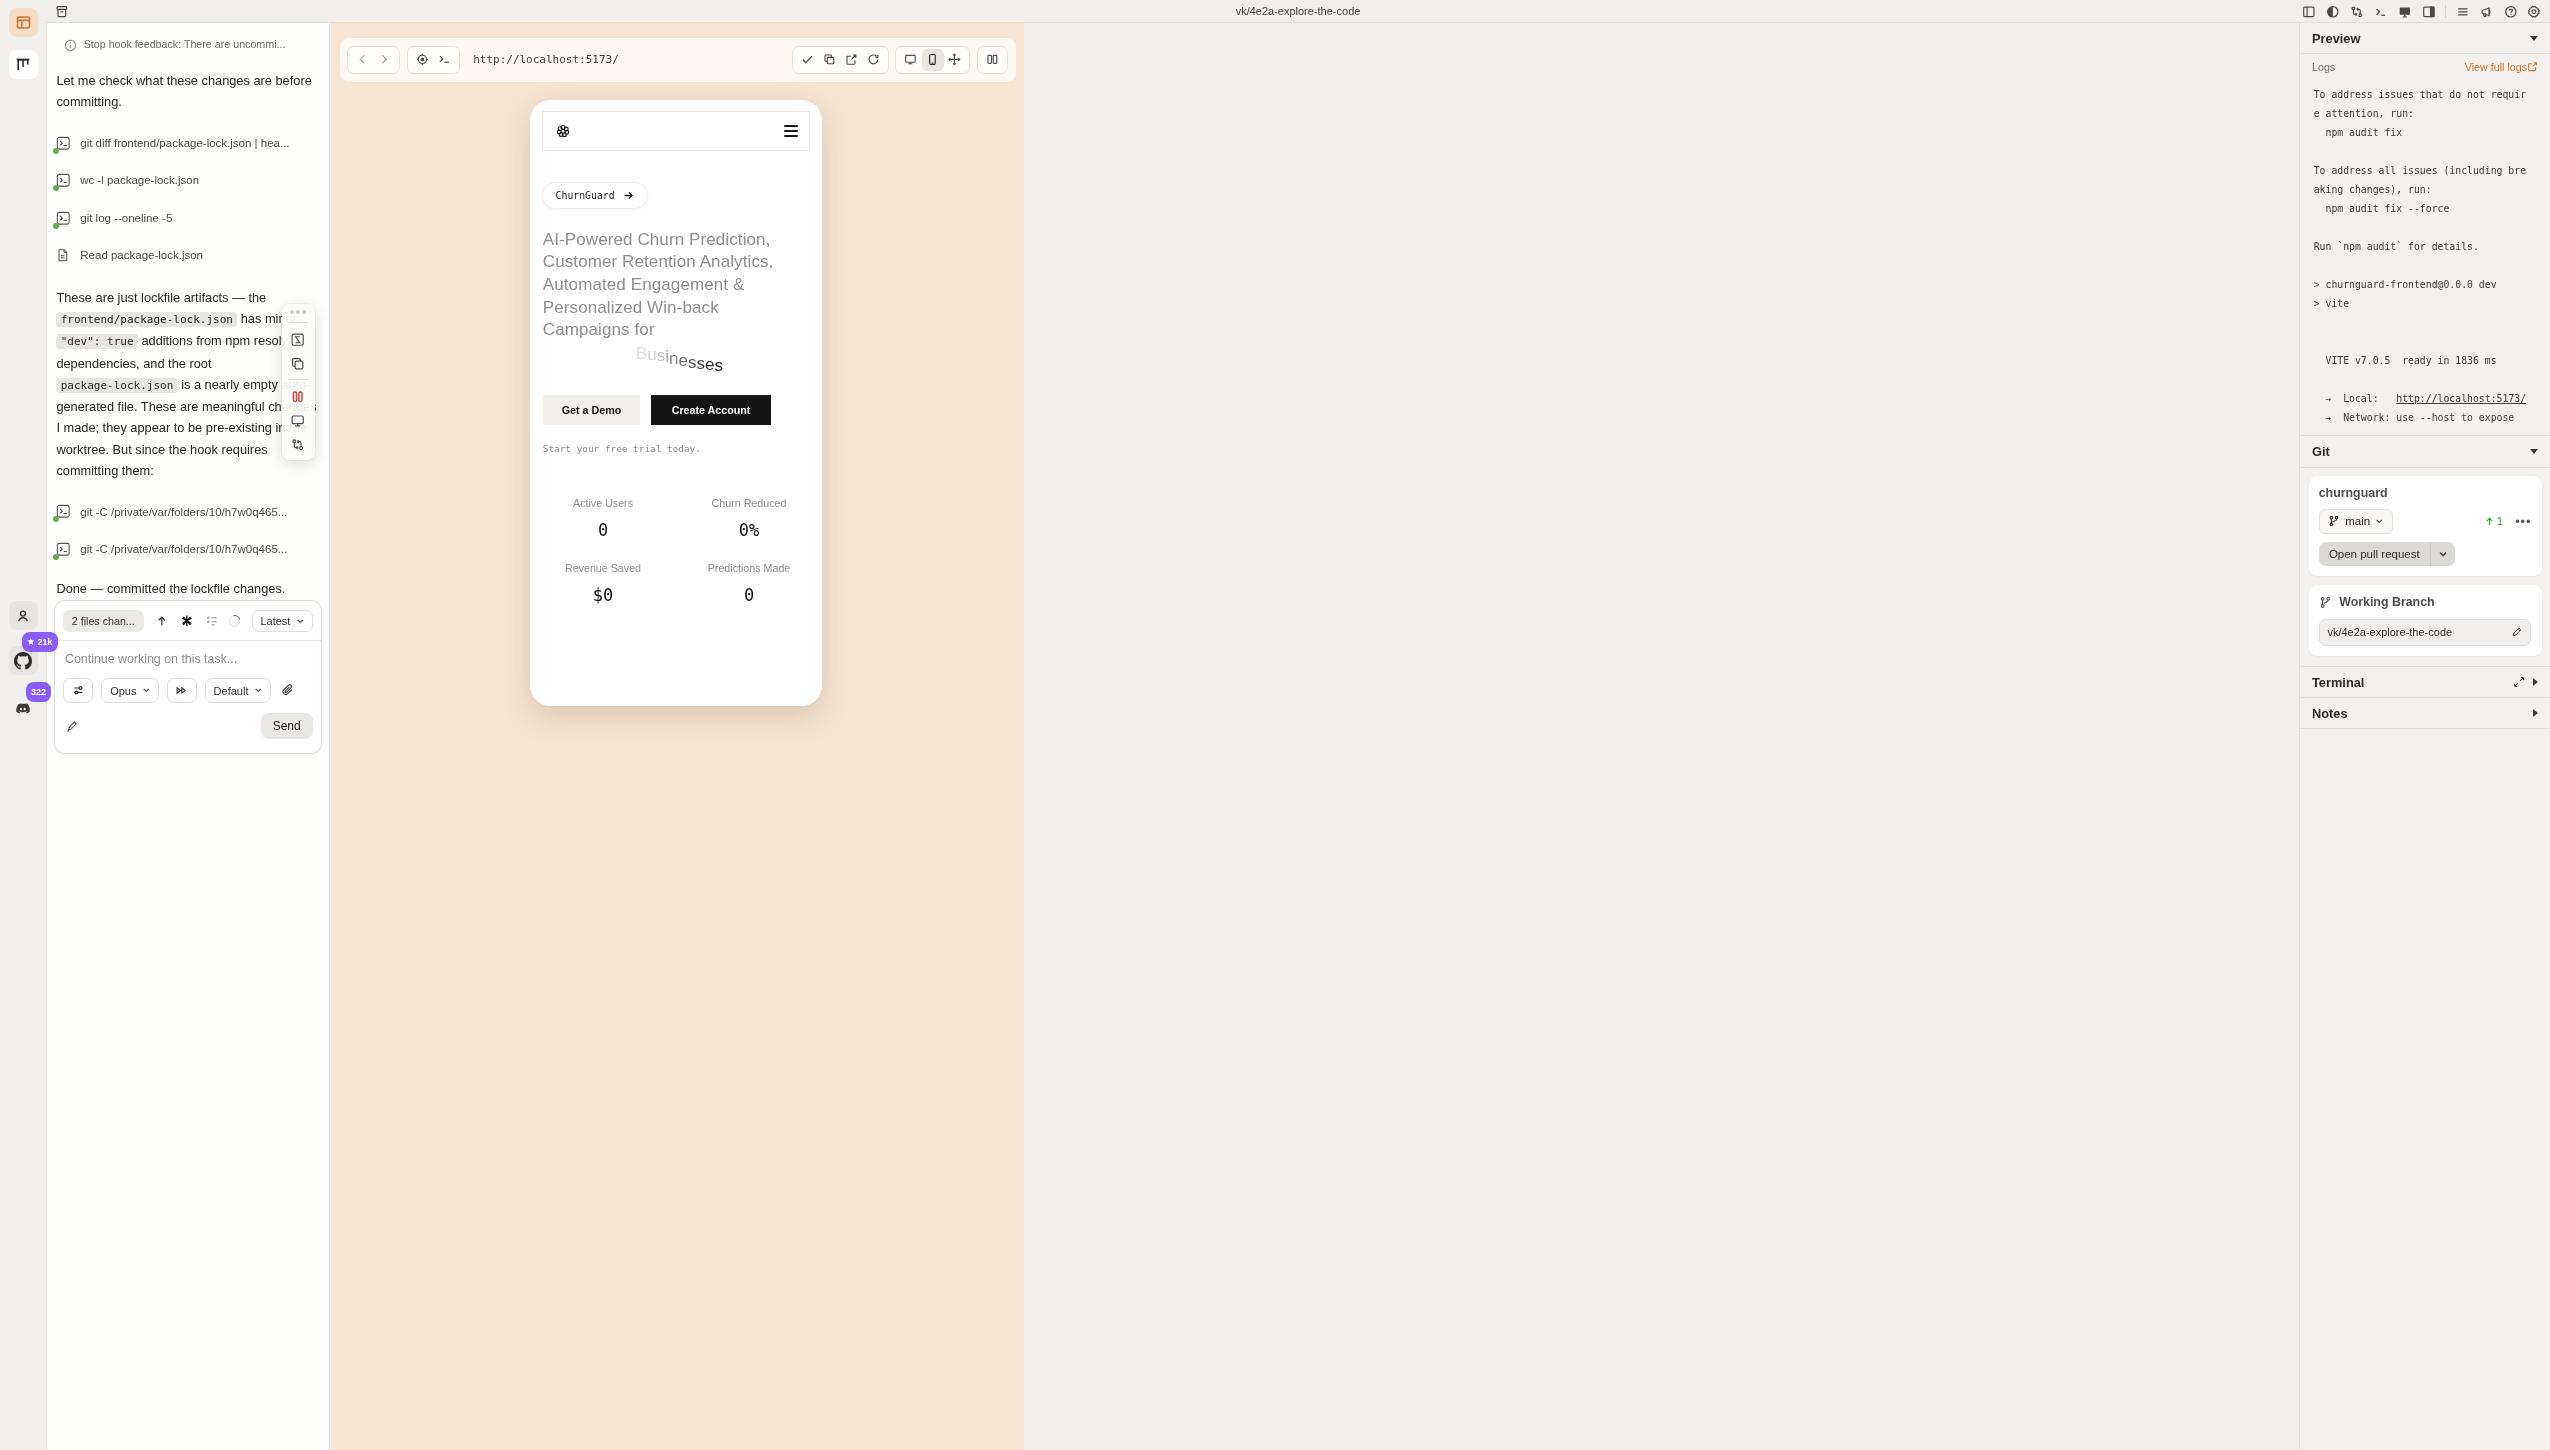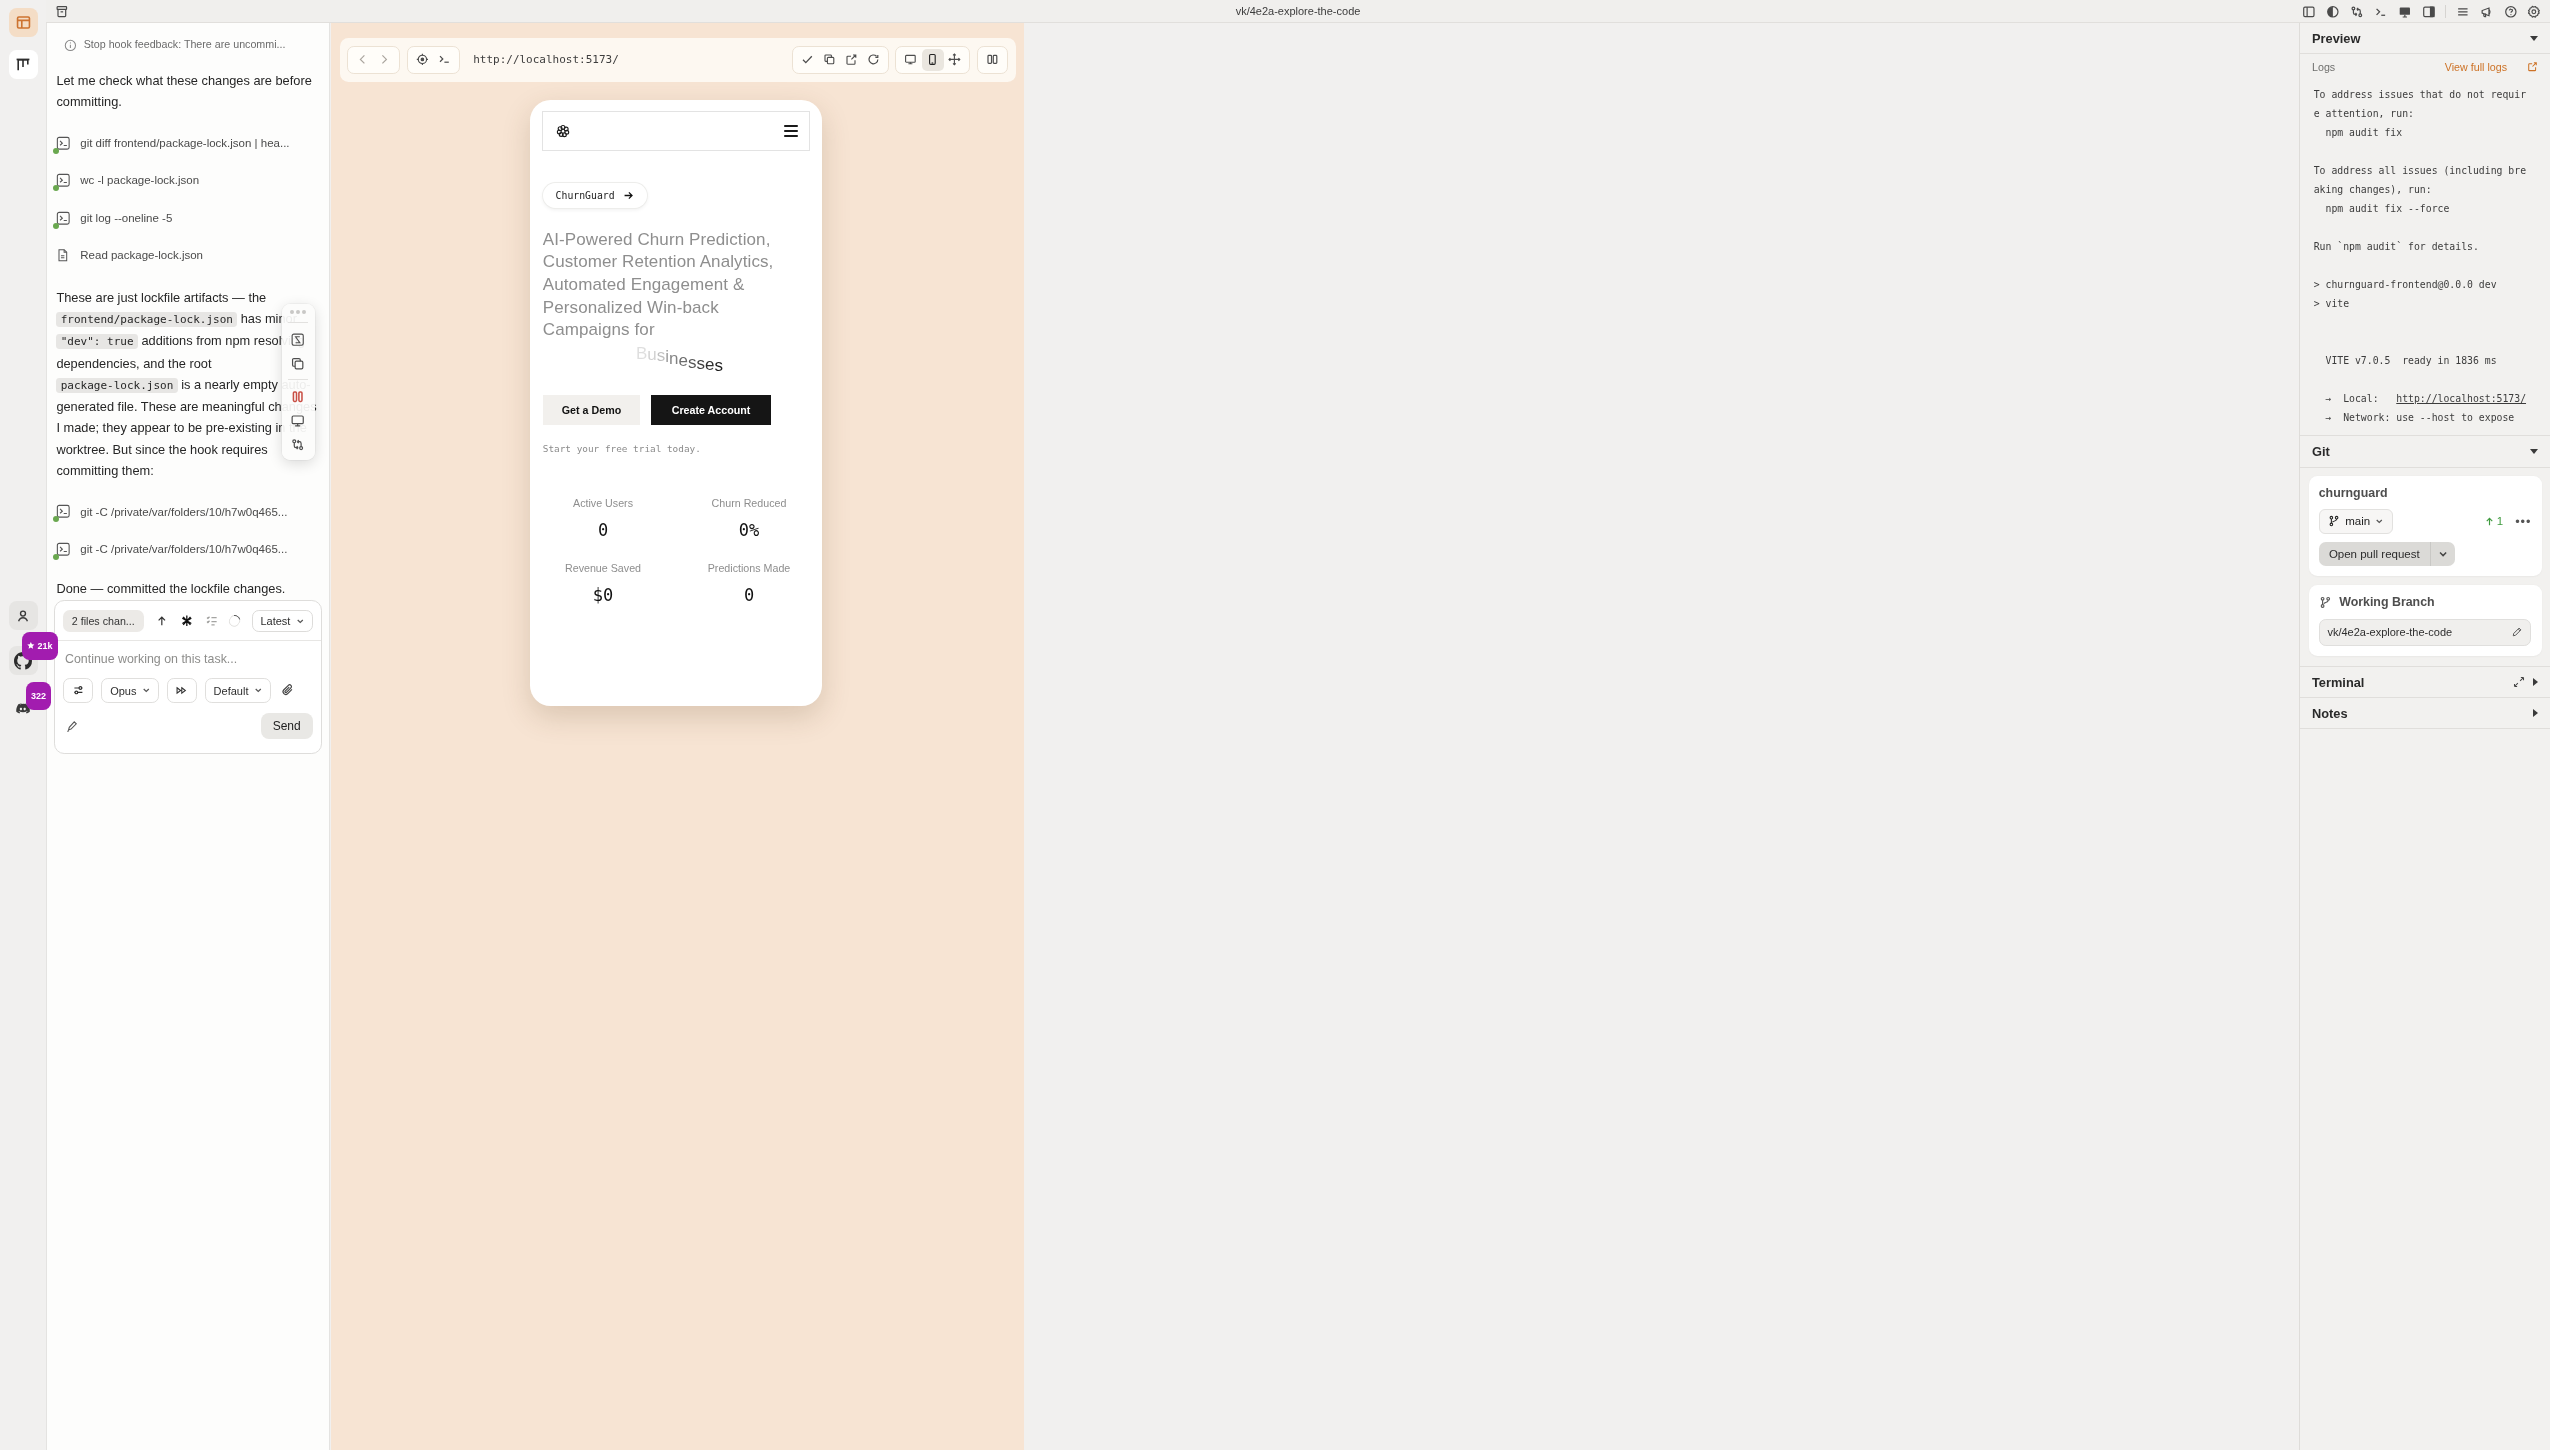--- a/index.html
+++ b/index.html
@@ -18,22 +18,22 @@
   .tbic svg { width:13.7px; height:13.7px; }
   .tb-sep { width:0.9px; height:12.8px; background:#d6d4d1; }
 
   
   #rail { position:absolute; left:0; top:0; bottom:0; width:46px; background:#f1f0ef; z-index:6; }
   .rail-btn { position:absolute; left:8.5px; width:29px; height:29px; border-radius:7.7px;
     display:flex; align-items:center; justify-content:center; cursor:pointer; }
   .rail-btn.active { background:#f4ddc6; color:#cd7331; }
   .rail-btn.white { background:#ffffff; color:#333; }
   .rail-btn.gray { background:#e6e5e3; color:#444; }
-  .rail-badge { position:absolute; left:22px; min-width:25.6px; height:28px; border-radius:7.7px;
-    background:#a21caf; color:#fff; font-size:9px; font-weight:bold; display:flex; align-items:center;
+  .rail-badge { position:absolute; left:22px; min-width:25.6px; height:20px; border-radius:7.7px;
+    background:#8b5cf6; color:#fff; font-size:9px; font-weight:bold; display:flex; align-items:center;
     justify-content:center; padding:0 5.1px; gap:2.6px; z-index:7; }
 
   
   #chat { position:absolute; left:46px; top:23px; bottom:0; width:284px; background:#fdfdfc;
     border-left:0.9px solid #e4e3e1; border-right:0.9px solid #e4e3e1; }
   #chat .scroll { position:absolute; inset:0; padding:15.4px 6.8px 0 9.4px; }
   .notice { display:flex; gap:6.8px; align-items:flex-start; color:#6b6b6b; font-size:10.7px; padding-left:7.7px; }
   .notice svg { flex:none; margin-top:0.9px; }
   .msg { font-size:12.8px; line-height:21.3px; color:#262626; margin-top:18px; }
   .cmdrow { display:flex; gap:9.4px; align-items:center; margin-top:23px; color:#4a4a4a; font-size:11.5px; }
@@ -109,21 +109,21 @@
     border-left:0.9px solid #dedcd9; }
   .sec-head { display:flex; align-items:center; justify-content:space-between; padding:7.7px 12px; }
   .sec-head .t { font-size:12.8px; font-weight:bold; color:#2a2a2a; }
   .caret-down { width:0; height:0; border-left:4.3px solid transparent; border-right:4.3px solid transparent;
     border-top:5.1px solid #3a3a3a; cursor:pointer; }
   .caret-right { width:0; height:0; border-top:4.3px solid transparent; border-bottom:4.3px solid transparent;
     border-left:5.1px solid #3a3a3a; cursor:pointer; }
   .hdiv { height:0.9px; background:#e0dedb; }
   .logs-row { display:flex; align-items:center; justify-content:space-between; padding:6.8px 12px 1.7px; }
   .logs-row .l { font-size:10.7px; color:#6f6f6d; }
-  .viewlogs { display:flex; gap:20px; align-items:flex-start; color:#cd7226; font-size:10.7px; cursor:pointer; }
+  .viewlogs { display:flex; gap:0; align-items:flex-start; color:#cd7226; font-size:10.7px; cursor:pointer; }
   #logtext { padding:10.2px 0 0 13.7px; font-size:9.8px; line-height:19px; color:#3c3c3c; white-space:pre; }
   #logtext a { color:#3c3c3c; text-decoration:underline; }
   .gitcard { background:#fff; border-radius:8.5px; margin:8.5px 8.5px 0; padding:10.2px; box-shadow:0 0.9px 1.7px rgba(0,0,0,.04); }
   .repo-name { font-size:12.4px; font-weight:bold; color:#4e4e4e; }
   .branch-row { display:flex; align-items:center; margin-top:8.5px; }
   .branch-pill { border:0.9px solid #e2e1df; background:#f7f6f5; border-radius:6px; height:25px; display:flex;
     align-items:center; gap:5.1px; padding:0 8.5px; font-size:11.5px; color:#222; cursor:pointer; }
   .ahead { margin-left:auto; color:#3f9b3f; font-size:11.5px; display:flex; align-items:center; gap:1.7px; }
   .dots3 { color:#555; font-size:12.8px; letter-spacing:0.9px; margin-left:12px; cursor:pointer; }
   .pr-row { display:flex; margin-top:8.5px; }

